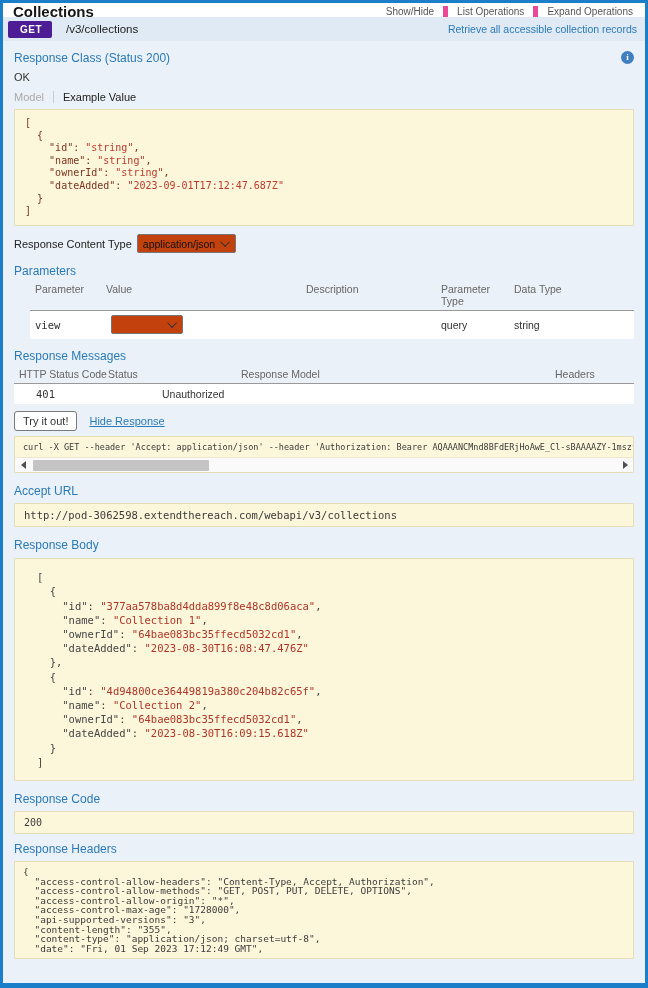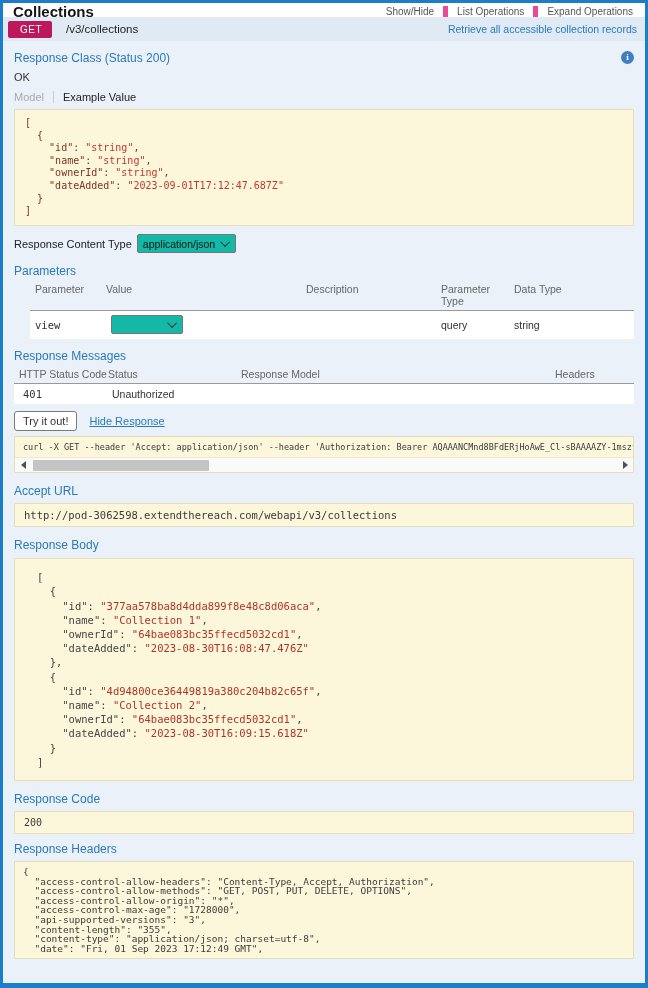--- a/index.html
+++ b/index.html
@@ -10,21 +10,21 @@
   
   .topbar { background:#fff; padding:7px 10px 5px 10px; height:14px; display:flex; align-items:center; justify-content:space-between; }
   .title { font-size:15px; font-weight:bold; color:#161616; }
   .topnav { display:flex; align-items:center; }
   .topnav .navlink { font-size:10px; color:#555; padding:0 9px; cursor:pointer; }
   .topnav .navlink + .navlink { border-left:5px solid #ec4899; }
   .topnav .navlink:last-child { padding-right:2px; }
 
   
   .endpoint-bar { background:#dfeaf4; height:24px; display:flex; align-items:center; padding:0 8px 0 5px; }
-  .method-badge { background:#be185d; color:#fff; font-size:10px; font-weight:normal; border-radius:2px; padding:3px 12px; width:44px; text-align:center; letter-spacing:0.5px; }
+  .method-badge { background:#4c1d95; color:#fff; font-size:10px; font-weight:bold; border-radius:2px; padding:3px 12px; width:44px; text-align:center; letter-spacing:0.5px; }
   .endpoint-path { font-size:11.5px; color:#222; margin-left:14px; flex:1; }
   .endpoint-summary { font-size:10.5px; color:#2a7ab9; text-decoration:none; cursor:pointer; }
 
   
   .content { padding:8px 11px 6px 11px; }
   .sec-heading { font-size:12px; color:#2a7ab9; }
   .rc-head-row { display:flex; justify-content:space-between; align-items:flex-start; margin-top:2px; }
   .info-icon { width:13px; height:13px; border-radius:50%; background:#3f7fc1; color:#fff; font-size:9px; font-weight:bold; text-align:center; line-height:13px; font-family:"Liberation Serif", serif; cursor:pointer; }
   .ok-text { font-size:11px; color:#333; margin-top:6px; }
 
@@ -33,31 +33,31 @@
   .tab-example { color:#222; padding-left:9px; cursor:pointer; }
 
   .codebox { background:#fcf6db; border:1px solid #e5ddb8; border-radius:1px; }
   .mono { font-family:"DejaVu Sans Mono","Liberation Mono", monospace; }
 
   .example-box { margin-top:6px; padding:7px 10px; font-size:10px; line-height:12.6px; color:#7d3420; }
   .example-box .jk { color:#7d3420; } .example-box .jv { color:#c0392b; }
 
   .ct-row { margin-top:8px; display:flex; align-items:center; height:20px; }
   .ct-label { font-size:11px; color:#222; }
-  .selectbox { display:inline-flex; align-items:center; justify-content:space-between; background:#14b8a6; border:1px solid #767676; border-radius:2px; height:19px; padding:0 5px; margin-left:5px; cursor:pointer; }
+  .selectbox { display:inline-flex; align-items:center; justify-content:space-between; background:#c2410c; border:1px solid #767676; border-radius:2px; height:19px; padding:0 5px; margin-left:5px; cursor:pointer; }
   .selectbox .selval { font-size:10.5px; color:#111; margin-right:8px; }
   .chev { width:7px; height:7px; border-left:1.8px solid #333; border-bottom:1.8px solid #333; transform:rotate(-45deg) translateY(-2px); }
 
   .h-parameters { margin-top:10px; }
   .tbl-head { display:grid; font-size:10.5px; color:#666; padding-bottom:3px; border-bottom:1px solid #999; margin-top:5px; }
   .tbl-row { display:grid; background:#fff; font-size:10.5px; color:#333; align-items:center; }
   .grid-params { grid-template-columns:76px 200px 135px 73px 1fr;margin-left:16px; }
   .grid-msgs { grid-template-columns:94px 133px 314px 1fr; }
   .params-row { padding:4px 0 5px 0; }
-  .msgs-row { padding:4px 4px; }
+  .msgs-row { padding:4px 17px;gap:37px; }
   .cell-pad { padding-left:5px; }
   .param-select { width:72px; }
   .param-select .selval { flex:1; }
 
   .h-messages { margin-top:10px; }
 
   .actions-row { margin-top:7px; display:flex; align-items:center; }
   .try-btn { background:#fff; border:1px solid #7a7a7a; border-radius:3px; font-size:11px; color:#333; padding:3px 8px; cursor:pointer; font-family:"Liberation Sans",sans-serif; }
   .hide-resp { font-size:11px; color:#2a7ab9; text-decoration:underline; margin-left:12px; cursor:pointer; }
 

